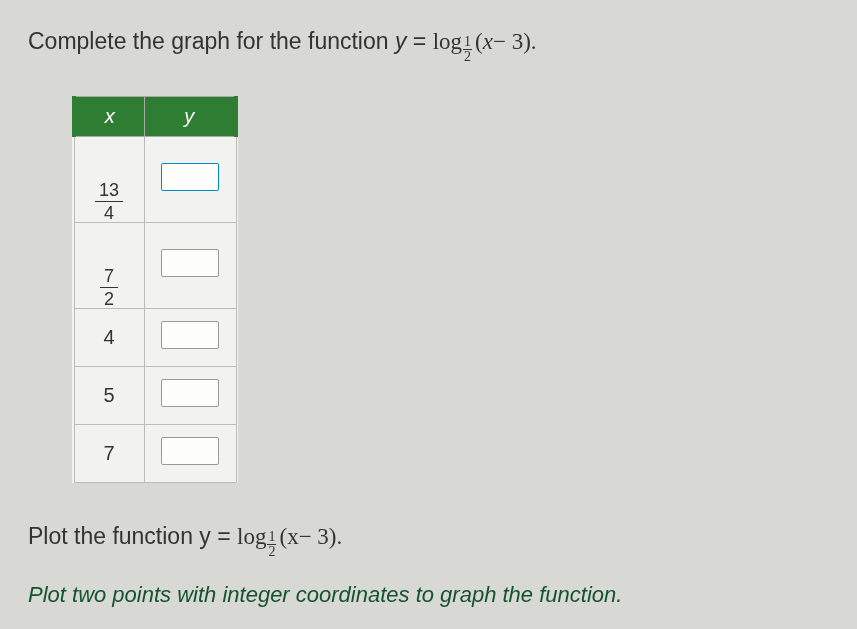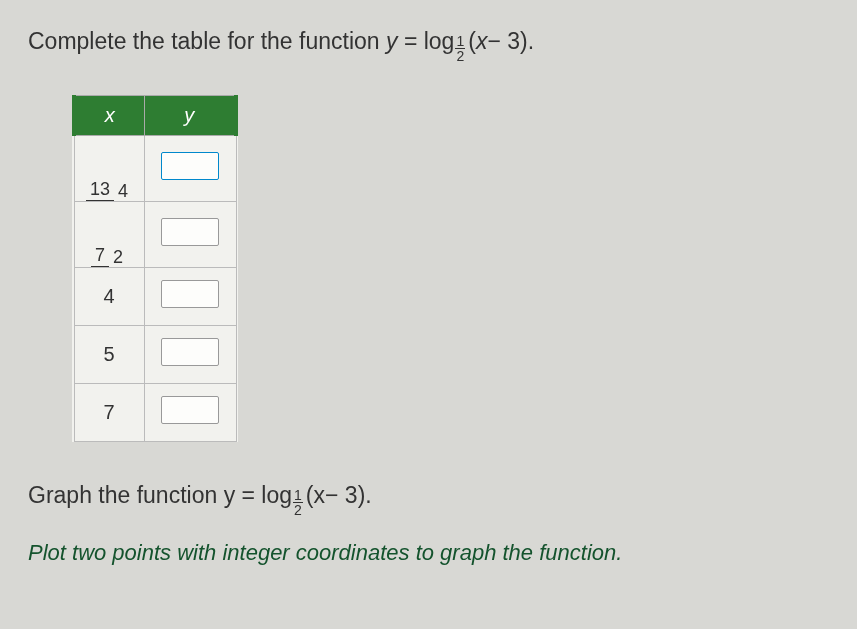--- a/index.html
+++ b/index.html
@@ -21,20 +21,21 @@
       color: #333;
       margin-bottom: 36px;
       line-height: 1.5;
     }
     .prompt .var-y, .prompt .var-x {
       font-style: italic;
     }
     .log-expr {
       display: inline-flex;
       align-items: flex-start;
+      font-family: Liberation Serif, serif;
     }
     .log-base {
       display: inline-flex;
       flex-direction: column;
       align-items: center;
       font-size: 14px;
       line-height: 1;
       position: relative;
       top: 10px;
       margin: 0 3px 0 1px;
@@ -80,21 +81,21 @@
       color: #333;
     }
     td:first-child {
       width: 70px;
     }
     td:last-child {
       width: 92px;
     }
     .frac {
       display: inline-flex;
-      flex-direction: row;
+      flex-direction: column;
       align-items: center;
       line-height: 1;
       vertical-align: middle;
       margin-top: 44px;
     }
     .frac .fn {
       border-bottom: 1.5px solid #333;
       padding: 0 4px 2px;
       font-size: 18px;
     }
@@ -122,21 +123,21 @@
     .plot-instruction {
       font-size: 22px;
       font-style: italic;
       color: #14532d;
     }
   </style>
 </head>
 <body>
 
 <div class="prompt">
-  <span>Complete the table for the function </span><span class="var-y">y</span><span> = </span><span class="log-expr">
+  <span>Complete the graph for the function </span><span class="var-y">y</span><span> = </span><span class="log-expr">
       <span>log</span>
       <span class="log-base">
         <span class="num">1</span>
         <span class="den">2</span>
       </span>
       <span> (</span>
       <span class="var-x">x</span>
       <span> − 3).</span>
     </span>
 </div>
@@ -188,21 +189,21 @@
         <td>7</td>
         <td>
           <span class="input-box inactive"></span>
         </td>
       </tr>
     </tbody>
   </table>
 </div>
 
 <div class="graph-prompt">
-  <span>Graph the function </span><span class="var-y">y</span><span> = </span><span class="log-expr">
+  <span>Plot the function </span><span class="var-y">y</span><span> = </span><span class="log-expr">
       <span>log</span>
       <span class="log-base">
         <span class="num">1</span>
         <span class="den">2</span>
       </span>
       <span> (</span>
       <span class="var-x">x</span>
       <span> − 3).</span>
     </span>
 </div>

